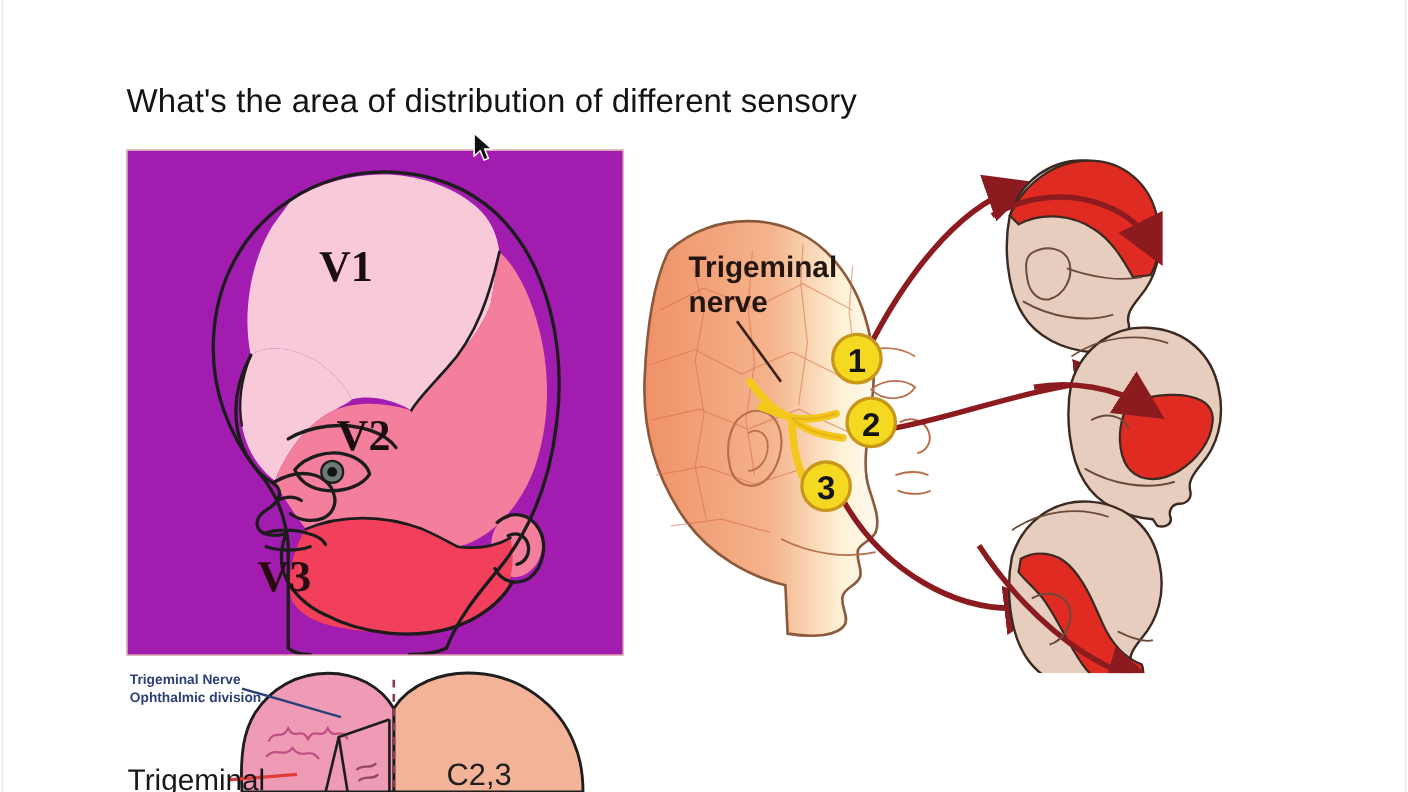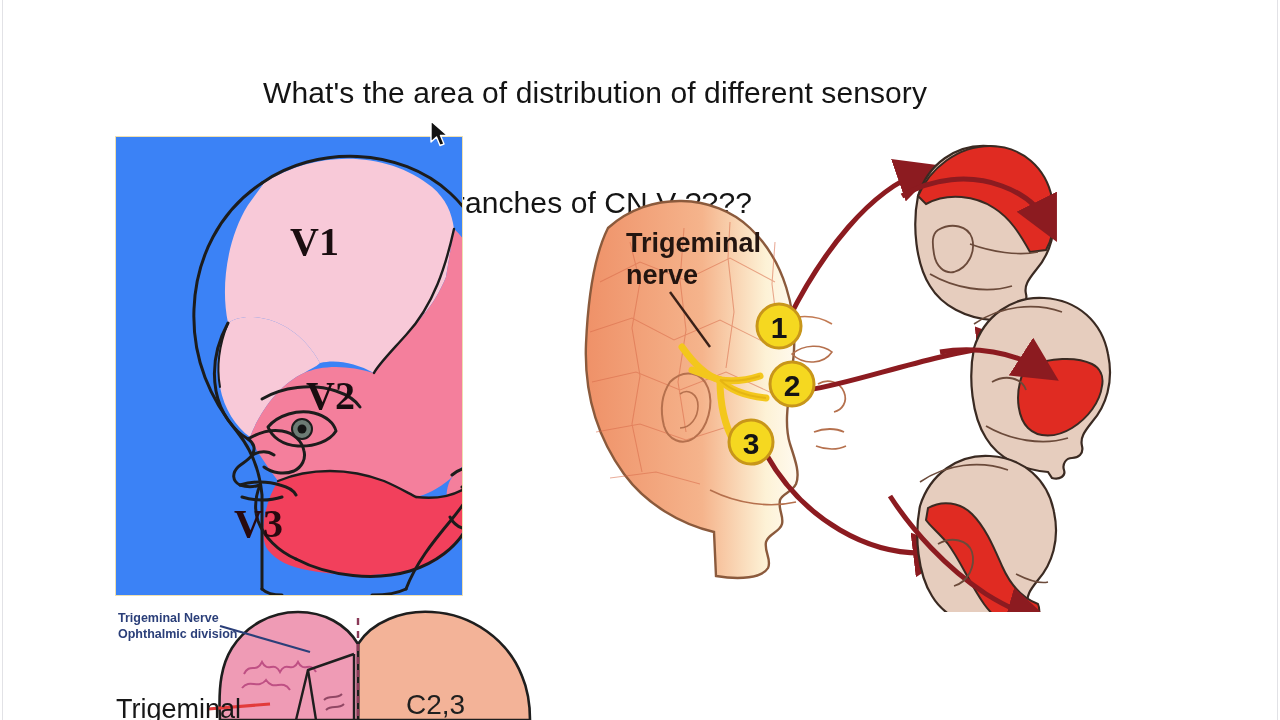--- a/index.html
+++ b/index.html
@@ -22,28 +22,27 @@
   
   #title{
     position:absolute;
     left:115px;top:10px;width:960px;
     font-size:30px;
     line-height:55px;
     font-weight:400;
     color:#141414;
     letter-spacing:0.1px;
     white-space:pre-line;
-    text-align:center;
   }
 
   
   #left-figure{
     position:absolute;
-    left:115px;top:136px;width:348px;height:460px;
-    background:#3b82f6;
+    left:115px;top:136px;width:452px;height:460px;
+    background:#a21caf;
     border:1px solid #efe0b0;
     box-sizing:border-box;
     overflow:hidden;
   }
   #left-figure svg{display:block;}
 
   
   #right-figure{
     position:absolute;
     left:570px;top:132px;width:545px;height:480px;

